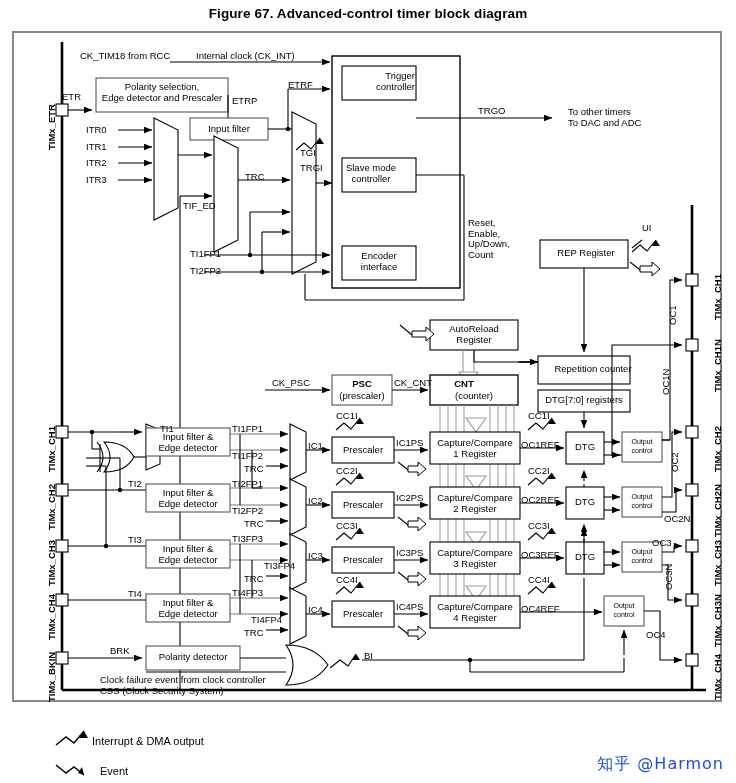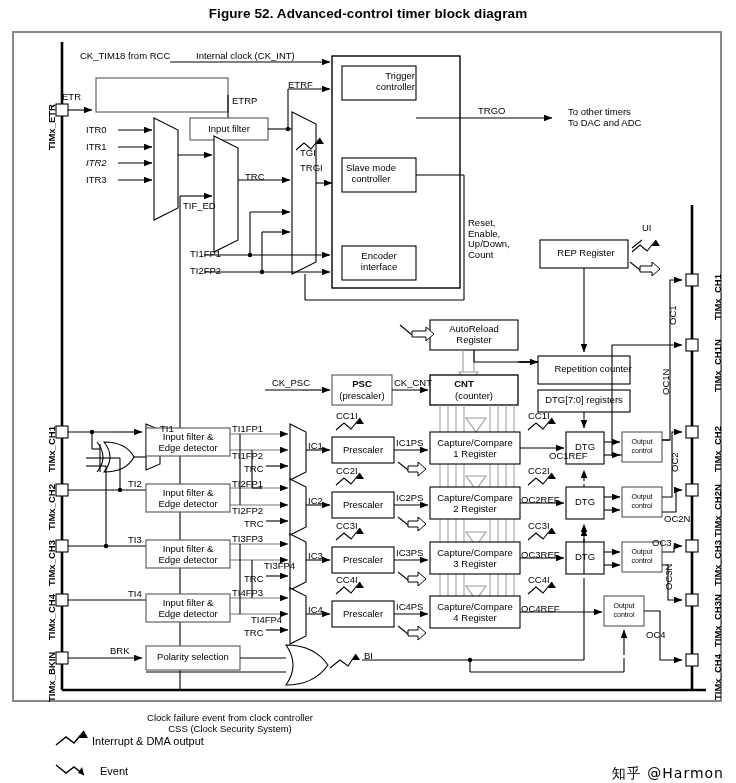--- a/index.html
+++ b/index.html
@@ -10,29 +10,29 @@
   #frame{position:absolute;left:12px;top:31px;width:710px;height:671px;
          border:2px solid #888;box-sizing:border-box;background:#fff;}
   svg{position:absolute;left:0;top:0;}
   .lbl{position:absolute;font-size:9.5px;line-height:10.5px;white-space:pre;}
   .lbl.b{font-weight:bold;}
   .lbl.c{text-align:center;}
   .vlbl{position:absolute;font-size:9.5px;font-weight:bold;white-space:nowrap;
         transform-origin:0 0;transform:rotate(-90deg);}
   .vlbl.n{font-weight:normal;}
   .legend{position:absolute;font-size:11px;}
-  #wm{position:absolute;right:12px;bottom:0;font-size:14px;color:#000000;
+  #wm{position:absolute;right:12px;bottom:8px;font-size:16px;color:#1d4ed8;
       font-family:"DejaVu Sans",sans-serif;letter-spacing:1px;}
 </style>
 </head>
 <body>
 
 <div id="root">
 
-  <div id="title">Figure 52. Advanced-control timer block diagram</div>
+  <div id="title">Figure 67. Advanced-control timer block diagram</div>
 
   <div id="frame"></div>
 
   <svg width="736" height="783">
     <defs>
       <marker id="ah" markerWidth="9" markerHeight="9" refX="8.2" refY="3.4" orient="auto" markerUnits="userSpaceOnUse">
         <path d="M0,0 L8.5,3.4 L0,6.8 z" fill="#000"></path>
       </marker>
       <marker id="ahg" markerWidth="9" markerHeight="9" refX="8.2" refY="3.4" orient="auto" markerUnits="userSpaceOnUse">
         <path d="M0,0 L8.5,3.4 L0,6.8 z" fill="#555"></path>
@@ -368,27 +368,29 @@
   <div class="vlbl" style="left:712px;top:392px;">TIMx_CH1N</div>
   <div class="vlbl" style="left:712px;top:472px;">TIMx_CH2</div>
   <div class="vlbl" style="left:712px;top:537px;">TIMx_CH2N</div>
   <div class="vlbl" style="left:712px;top:586px;">TIMx_CH3</div>
   <div class="vlbl" style="left:712px;top:647px;">TIMx_CH3N</div>
   <div class="vlbl" style="left:712px;top:700px;">TIMx_CH4</div>
 
   <div class="lbl" style="left:80px;top:51px;">CK_TIM18 from RCC</div>
   <div class="lbl" style="left:196px;top:51px;">Internal clock (CK_INT)</div>
   <div class="lbl" style="left:62px;top:92px;">ETR</div>
+  <div class="lbl c" style="left:98px;top:82px;width:128px;text-align:center;">Polarity selection,
+Edge detector and Prescaler</div>
   <div class="lbl" style="left:232px;top:96px;">ETRP</div>
   <div class="lbl" style="left:288px;top:80px;">ETRF</div>
   <div class="lbl c" style="left:191px;top:124px;width:76px;text-align:center;">Input filter</div>
 
   <div class="lbl" style="left:86px;top:125px;">ITR0</div>
   <div class="lbl" style="left:86px;top:142px;">ITR1</div>
-  <div class="lbl" style="left:86px;top:158px;font-style:italic;">ITR2</div>
+  <div class="lbl" style="left:86px;top:158px;">ITR2</div>
   <div class="lbl" style="left:86px;top:175px;">ITR3</div>
   <div class="lbl" style="left:183px;top:201px;">TIF_ED</div>
   <div class="lbl" style="left:245px;top:172px;">TRC</div>
   <div class="lbl" style="left:300px;top:148px;">TGI</div>
   <div class="lbl" style="left:300px;top:163px;">TRGI</div>
   <div class="lbl" style="left:190px;top:249px;">TI1FP1</div>
   <div class="lbl" style="left:190px;top:266px;">TI2FP2</div>
 
   <div class="lbl c" style="left:343px;top:71px;width:72px;text-align:right;">Trigger
 controller</div>
@@ -474,21 +476,21 @@
   <div class="lbl c" style="left:431px;top:548px;width:88px;text-align:center;">Capture/Compare
 3 Register</div>
   <div class="lbl c" style="left:431px;top:602px;width:88px;text-align:center;">Capture/Compare
 4 Register</div>
 
   <div class="lbl" style="left:528px;top:411px;">CC1I</div>
   <div class="lbl" style="left:528px;top:466px;">CC2I</div>
   <div class="lbl" style="left:528px;top:521px;">CC3I</div>
   <div class="lbl" style="left:528px;top:575px;">CC4I</div>
 
-  <div class="lbl" style="left:521px;top:451px;padding-left:28px;">OC1REF</div>
+  <div class="lbl" style="left:521px;top:440px;">OC1REF</div>
   <div class="lbl" style="left:521px;top:495px;">OC2REF</div>
   <div class="lbl" style="left:521px;top:550px;">OC3REF</div>
   <div class="lbl" style="left:521px;top:604px;">OC4REF</div>
 
   <div class="lbl c" style="left:567px;top:442px;width:36px;text-align:center;">DTG</div>
   <div class="lbl c" style="left:567px;top:497px;width:36px;text-align:center;">DTG</div>
   <div class="lbl c" style="left:567px;top:552px;width:36px;text-align:center;">DTG</div>
 
   <div class="lbl c" style="left:623px;top:438px;width:38px;text-align:center;font-size:7px;line-height:8.5px;">Output
 control</div>
@@ -501,23 +503,23 @@
 
   <div class="vlbl n" style="left:667px;top:325px;">OC1</div>
   <div class="vlbl n" style="left:660px;top:395px;">OC1N</div>
   <div class="vlbl n" style="left:669px;top:472px;">OC2</div>
   <div class="lbl" style="left:664px;top:514px;">OC2N</div>
   <div class="lbl" style="left:652px;top:538px;">OC3</div>
   <div class="vlbl n" style="left:663px;top:590px;">OC3N</div>
   <div class="lbl" style="left:646px;top:630px;">OC4</div>
 
   <div class="lbl" style="left:110px;top:646px;">BRK</div>
-  <div class="lbl c" style="left:147px;top:652px;width:92px;text-align:center;">Polarity selection</div>
+  <div class="lbl c" style="left:147px;top:652px;width:92px;text-align:center;">Polarity detector</div>
   <div class="lbl" style="left:364px;top:651px;">BI</div>
-  <div class="lbl c" style="left:100px;top:675px;width:260px;text-align:center;margin-top:38px;">Clock failure event from clock controller
+  <div class="lbl c" style="left:100px;top:675px;width:260px;text-align:left;">Clock failure event from clock controller
 CSS (Clock Security System)</div>
 
   <svg width="736" height="60" style="position:absolute;left:0;top:723px;">
     <g stroke="#000" fill="none" stroke-width="1.4">
       <path d="M56,22 L66,14 L74,20 L84,8"></path>
       <path d="M84,8 L79,15 L88,15 Z" fill="#000" stroke="none"></path>
       <path d="M56,42 L66,50 L74,44 L84,52"></path>
       <path d="M84,52 L78,50 L82,44 Z" fill="#000" stroke="none"></path>
     </g>
   </svg>

